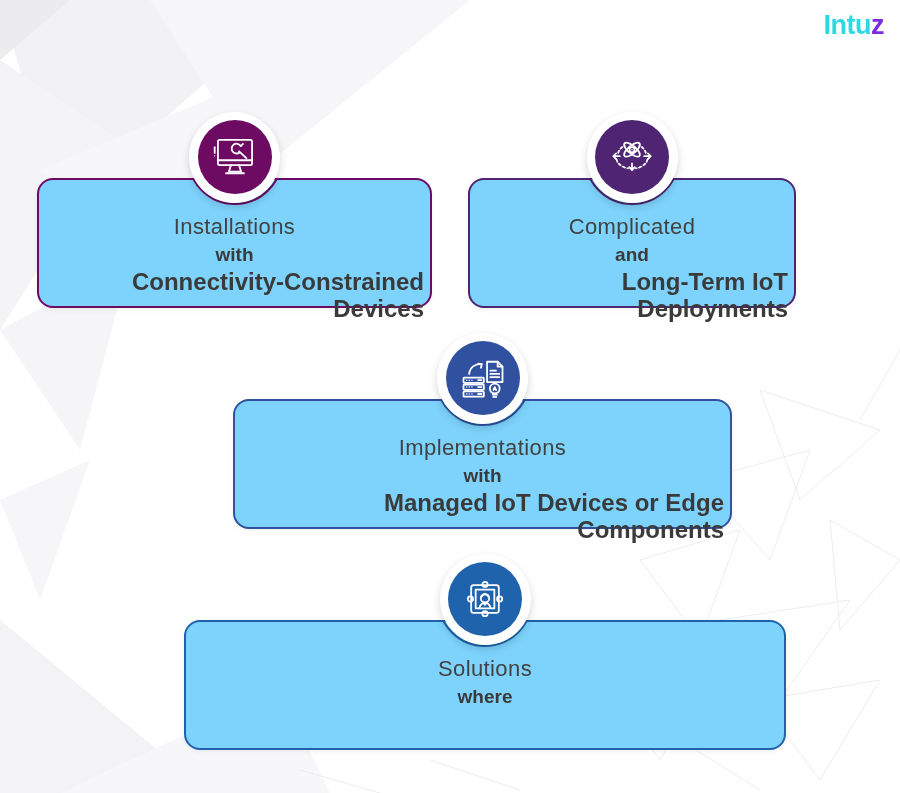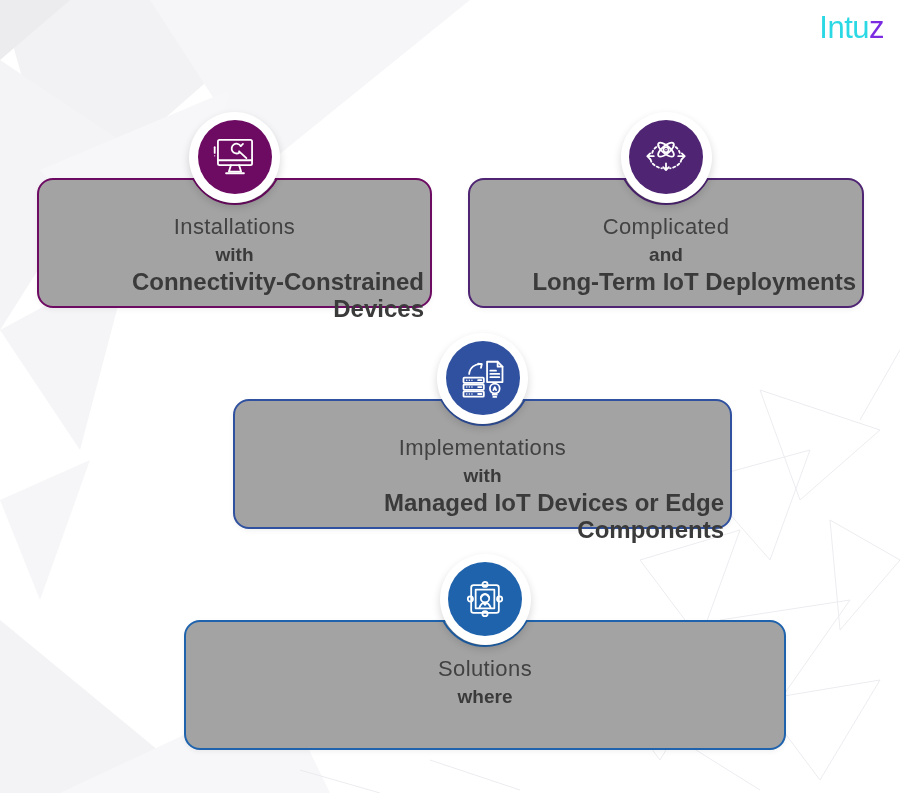--- a/index.html
+++ b/index.html
@@ -8,28 +8,28 @@
   #canvas { position:relative; width:900px; height:793px; background:#ffffff; overflow:hidden; }
 
   
   .bg-svg { position:absolute; inset:0; width:900px; height:793px; }
 
   
   .title { position:absolute; top:40px; left:0; width:100%; text-align:center;
            font-size:36px; font-weight:700; color:#3d3d3d; letter-spacing:.5px; }
 
   
-  .logo { position:absolute; top:10px; right:16px; font-size:31px; font-weight:400;
+  .logo { position:absolute; top:10px; right:16px; font-size:27px; font-weight:700;
           letter-spacing:-.5px; }
   .logo .main { color:var(--c,#2bd9e5); }
   .logo .accent { color:var(--c,#7b2ce0); }
 
   
   .card { position:absolute; height:130px; border:2px solid var(--c); border-radius:16px;
-          background:#a3a3a3; box-shadow:0 2px 5px rgba(0,0,0,.05); }
+          background:#7dd3fc; box-shadow:0 2px 5px rgba(0,0,0,.05); }
   .card-text { position:absolute; left:6px; right:6px; top:32px; text-align:center; color:#3e3e3e; }
   .l1 { font-size:22px; font-weight:400; letter-spacing:.4px; line-height:29px; color:#424242; }
   .l2 { font-size:19px; font-weight:700; line-height:27px; color:#3a3a3a; }
   .l3 { font-size:24px; font-weight:700; line-height:27px; color:#3a3a3a;text-align:right; }
 
   
   .badge { position:absolute; top:-71px; left:50%; transform:translateX(-50%);
            width:96px; height:96px; }
   .badge-arc { position:absolute; inset:0; border-radius:50%; border:2.5px solid var(--c);
                clip-path:inset(71px 0 0 0); }
@@ -93,21 +93,21 @@
         </svg>
       </div>
     </div>
     <div class="card-text">
       <div class="l1">Installations</div>
       <div class="l2">with</div>
       <div class="l3">Connectivity-Constrained Devices</div>
     </div>
   </div>
 
-  <div class="card" style="left: 468px; top: 178px; width: 396px; --c: #4e2473;">
+  <div class="card" style="left: 468px; top: 178px; width: 328px; --c: #4e2473;">
     <div class="badge">
       <div class="badge-arc"></div>
       <div class="badge-white"></div>
       <div class="badge-fill">
         <svg class="ic" viewBox="0 0 64 64">
           <ellipse cx="32" cy="23" rx="12" ry="4.8" transform="rotate(40 32 23)"></ellipse>
           <ellipse cx="32" cy="23" rx="12" ry="4.8" transform="rotate(-40 32 23)"></ellipse>
           <circle cx="32" cy="23" r="3.2"></circle>
           <circle cx="32" cy="23" r="0.9" fill="#fff" stroke="none"></circle>
           <path d="M17 31 H9 M12.5 27.5 L9 31 l3.5 3.5"></path>

